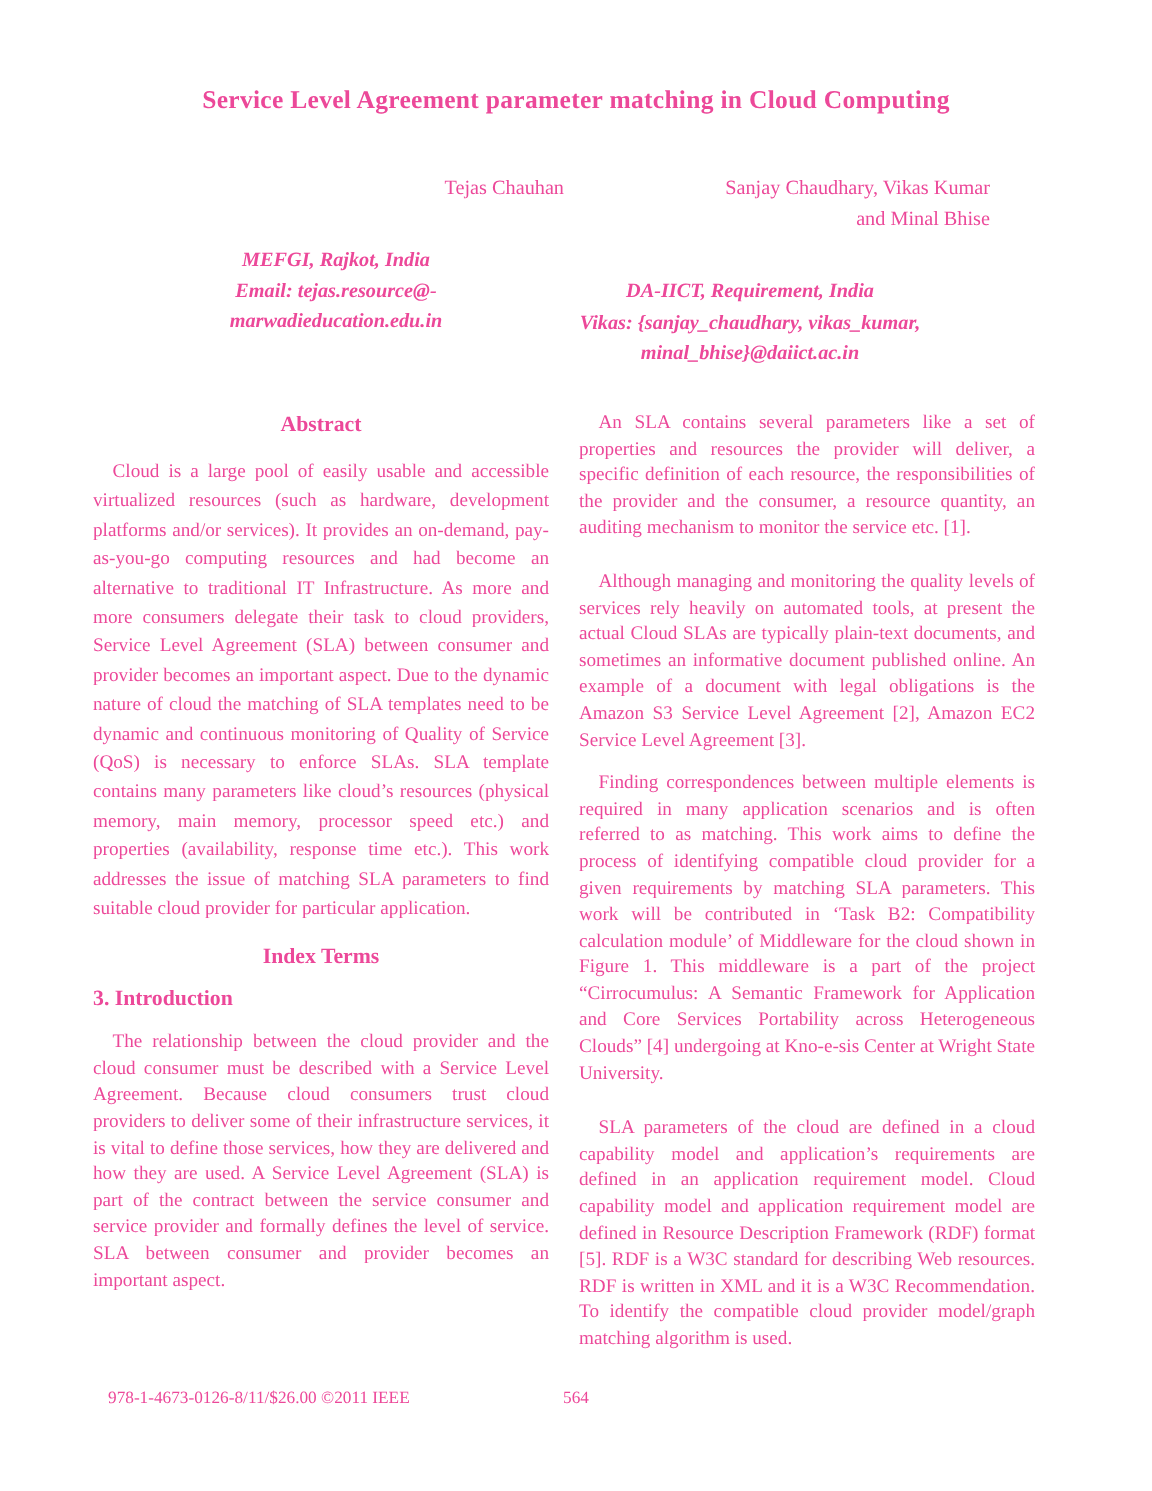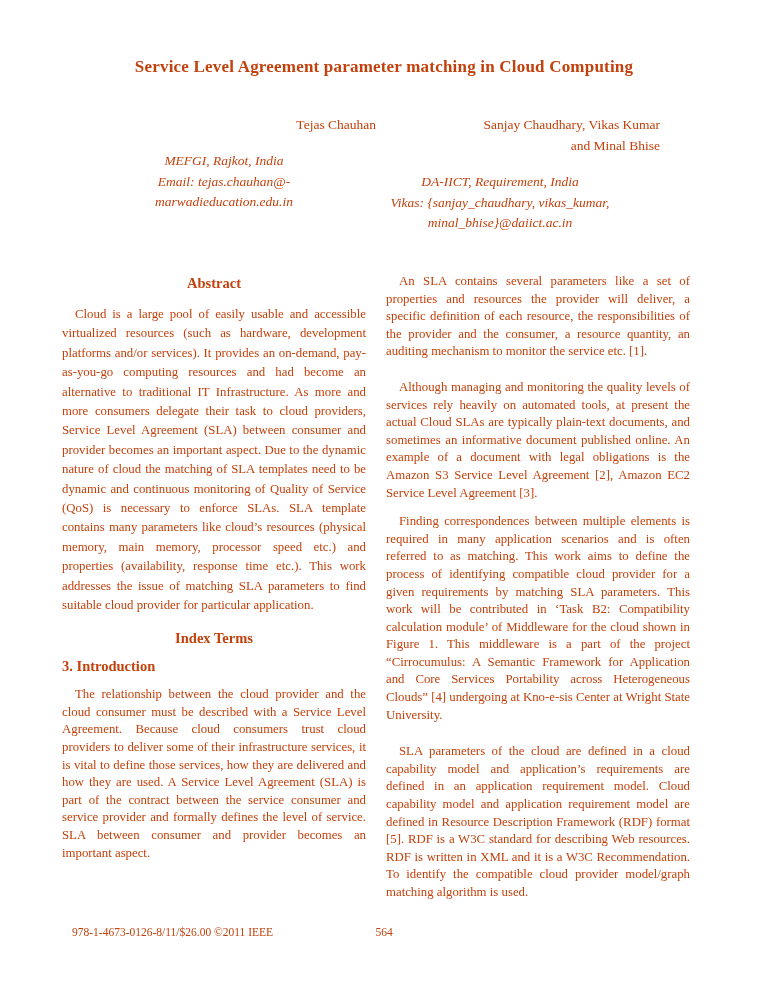--- a/index.html
+++ b/index.html
@@ -5,21 +5,21 @@
   html, body {
     margin: 0;
     padding: 0;
     background: #e8e8e8;
   }
   .page {
     position: relative;
     width: 768px;
     height: 994px;
     background: #ffffff;
-    color: #c2410c;
+    color: #ec4899;
     font-family: "Liberation Serif", "DejaVu Serif", serif;
     overflow: hidden;
     margin: 0 auto;
   }
   .paper-title {
     position: absolute;
     top: 57px;
     left: 0;
     width: 768px;
     text-align: center;
@@ -33,24 +33,25 @@
     text-align: center;
   }
   .author-block.left  { left: 72px;  width: 304px; }
   .author-block.right { left: 340px; width: 320px; }
   .author-name {
     font-size: 13.5px;
     line-height: 21px;
     text-align: right;
   }
   .author-affil {
-    margin-top: 16px;
+    margin-top: 28px;
     font-style: italic;
     font-size: 13.5px;
     line-height: 20.5px;
+    font-weight: bold;
   }
   .author-line { white-space: nowrap; }
 
   .columns {
     position: absolute;
     top: 273px;
     left: 62px;
     width: 628px;
     display: flex;
     gap: 20px;
@@ -119,21 +120,21 @@
 <div class="page">
 
   <div class="paper-title">Service Level Agreement parameter matching in Cloud Computing</div>
 
   <div class="author-block left">
     <div class="author-name">
       <div class="author-line">Tejas Chauhan</div>
     </div>
     <div class="author-affil">
       <div class="author-line">MEFGI, Rajkot, India</div>
-      <div class="author-line">Email: tejas.chauhan@-</div>
+      <div class="author-line">Email: tejas.resource@-</div>
       <div class="author-line">marwadieducation.edu.in</div>
     </div>
   </div>
 
   <div class="author-block right">
     <div class="author-name">
       <div class="author-line">Sanjay Chaudhary, Vikas Kumar</div>
       <div class="author-line">and Minal Bhise</div>
     </div>
     <div class="author-affil">

